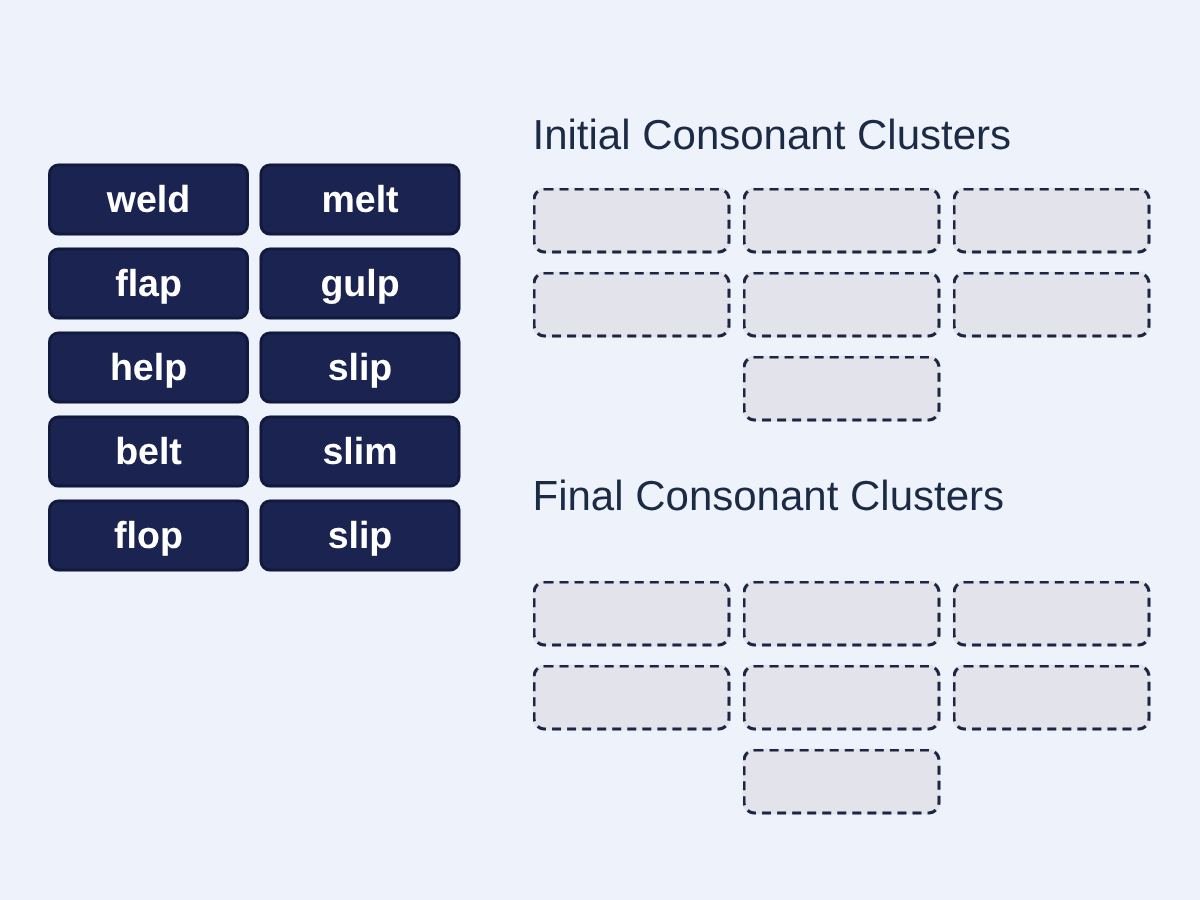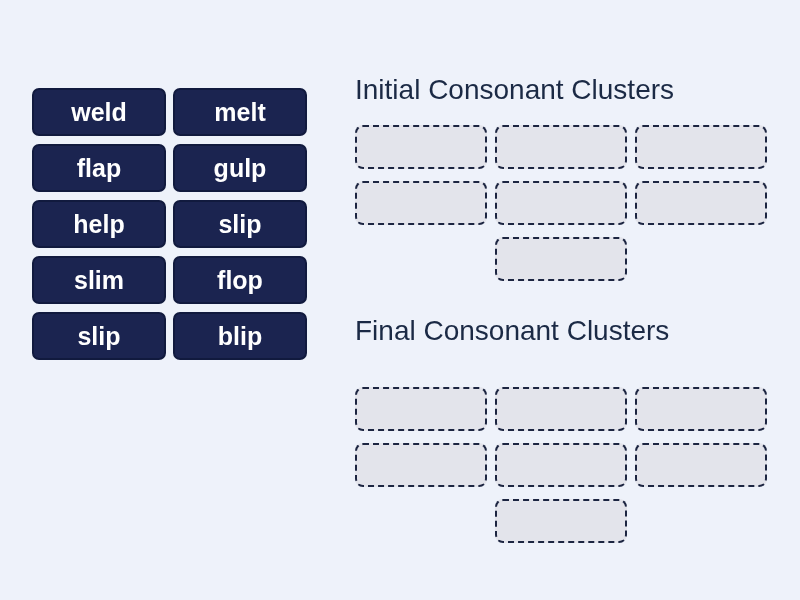--- a/index.html
+++ b/index.html
@@ -13,21 +13,21 @@
     position: relative;
     width: 800px;
     height: 600px;
     background: #eef2fa;
   }
 
   
   .word-bank {
     position: absolute;
     left: 32px;
-    top: 88px;
+    top: 109px;
     display: grid;
     grid-template-columns: 134px 134px;
     grid-auto-rows: 48px;
     column-gap: 7px;
     row-gap: 8px;
   }
   .word-tile {
     background: #1b2450;
     border: 2px solid #111a3e;
     border-radius: 7px;
@@ -78,24 +78,24 @@
 
 <div class="stage">
 
   <div class="word-bank">
     <div class="word-tile">weld</div>
     <div class="word-tile">melt</div>
     <div class="word-tile">flap</div>
     <div class="word-tile">gulp</div>
     <div class="word-tile">help</div>
     <div class="word-tile">slip</div>
+    <div class="word-tile">belt</div>
     <div class="word-tile">slim</div>
     <div class="word-tile">flop</div>
     <div class="word-tile">slip</div>
-    <div class="word-tile">blip</div>
   </div>
 
   <div class="cluster-section initial">
     <h2 class="section-title">Initial Consonant Clusters</h2>
     <div class="slot-grid">
       <div class="drop-slot"></div>
       <div class="drop-slot"></div>
       <div class="drop-slot"></div>
       <div class="drop-slot"></div>
       <div class="drop-slot"></div>

